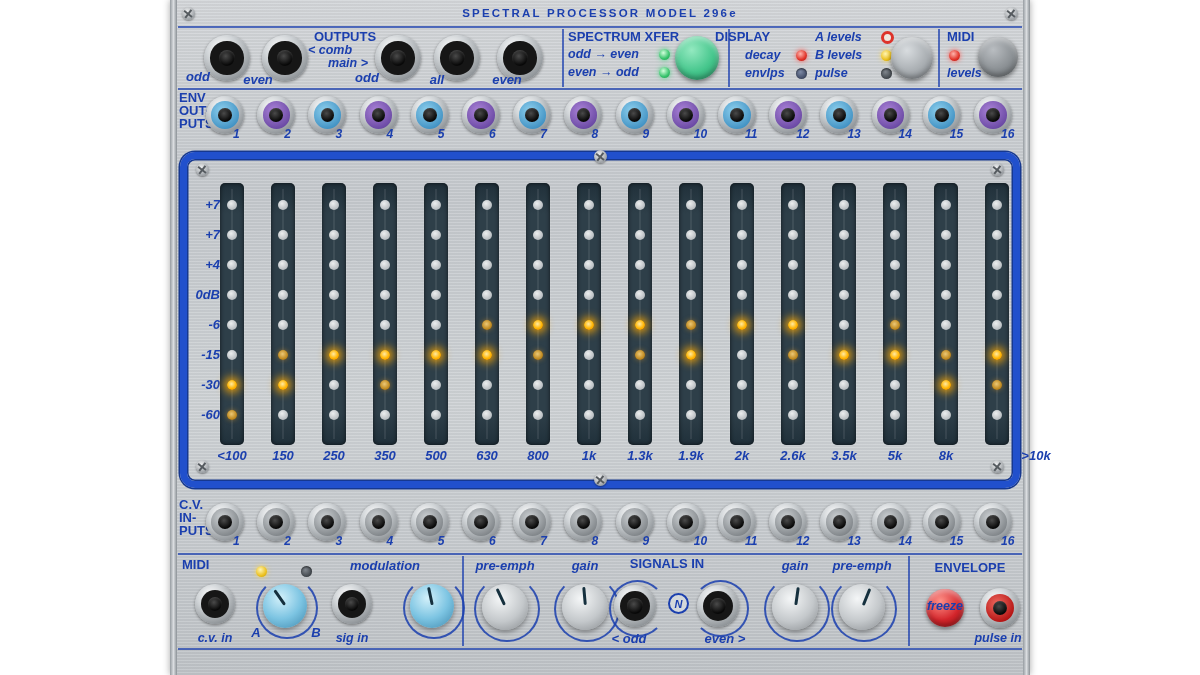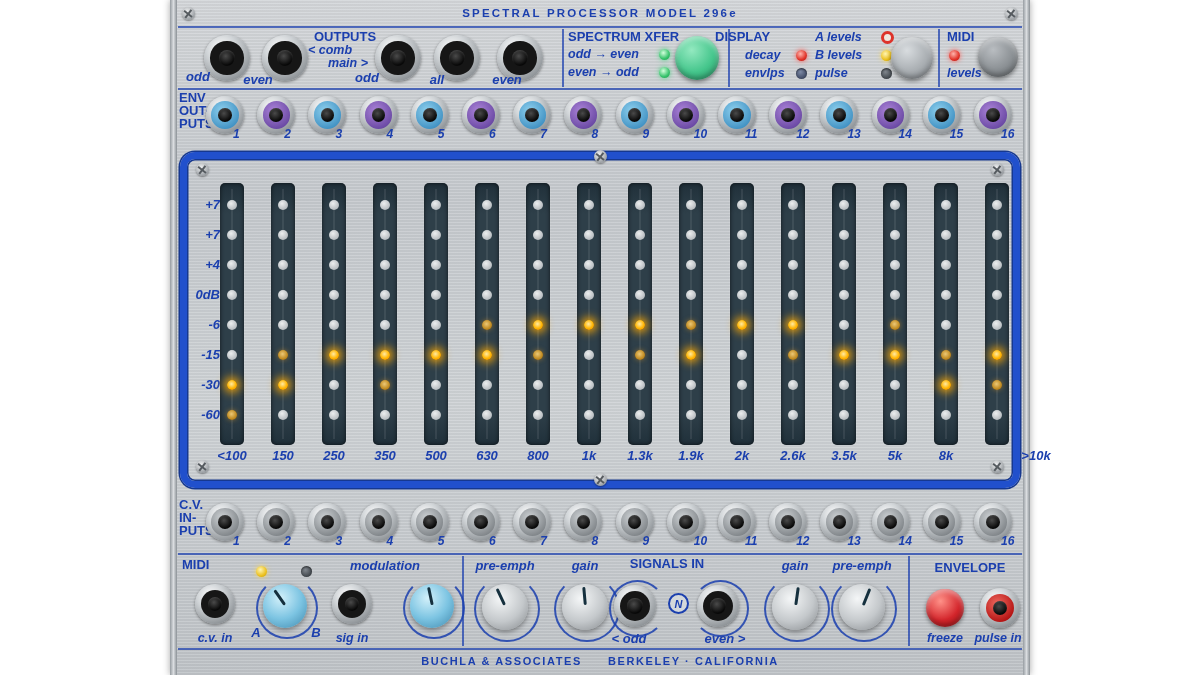--- a/index.html
+++ b/index.html
@@ -203,31 +203,27 @@
       <div class="ptr" style="transform:rotate(8deg)"></div>
     </div>
   <div class="t it ctr" style="left:692px;top:558px">pre-emph</div>
   <div class="arc" style="left:661px;top:576px;width:62px;height:62px"></div>
   <div class="knob silver" style="left:669px;top:584px;width:46px;height:46px">
       <div class="ptr" style="transform:rotate(22deg)"></div>
     </div>
 
   <div class="t sec-ttl ctr" style="left:800px;top:560px">ENVELOPE</div>
   <div class="btn red" style="left:756px;top:589px;width:38px;height:38px"></div>
-  <div class="t it ctr sm" style="left:775px;top:631px">freeze</div>
+  <div class="t it ctr sm" style="left:775px;top:599px">freeze</div>
   <div class="jack" style="left:810px;top:588px;width:40px;height:40px">
       <div class="ring" style="background:radial-gradient(circle at 40% 35%,#f06a60,#b31212 75%)"></div>
       <div class="hole"></div>
     </div>
   <div class="t it ctr sm" style="left:828px;top:631px">pulse in</div>
 
-  <div class="footer">
-    <span>BUCHLA &amp; ASSOCIATES</span>
-    <span>BERKELEY · CALIFORNIA</span>
-  </div>
 
   <div id="gen">
       <div class="jack" style="left:36px;top:96px;width:38px;height:38px">
         <div class="ring" style="background:radial-gradient(circle at 40% 35%,#8ed0ee,#3f90c2 78%)"></div>
         <div class="hole"></div>
       </div>
       <div class="t it num" style="left:63px;top:127px">1</div>
       <div class="jack" style="left:36px;top:503px;width:38px;height:38px">
         <div class="ring" style="background:radial-gradient(circle at 40% 35%,#ced2d5,#7e8387 78%)"></div>
         <div class="hole"></div>

